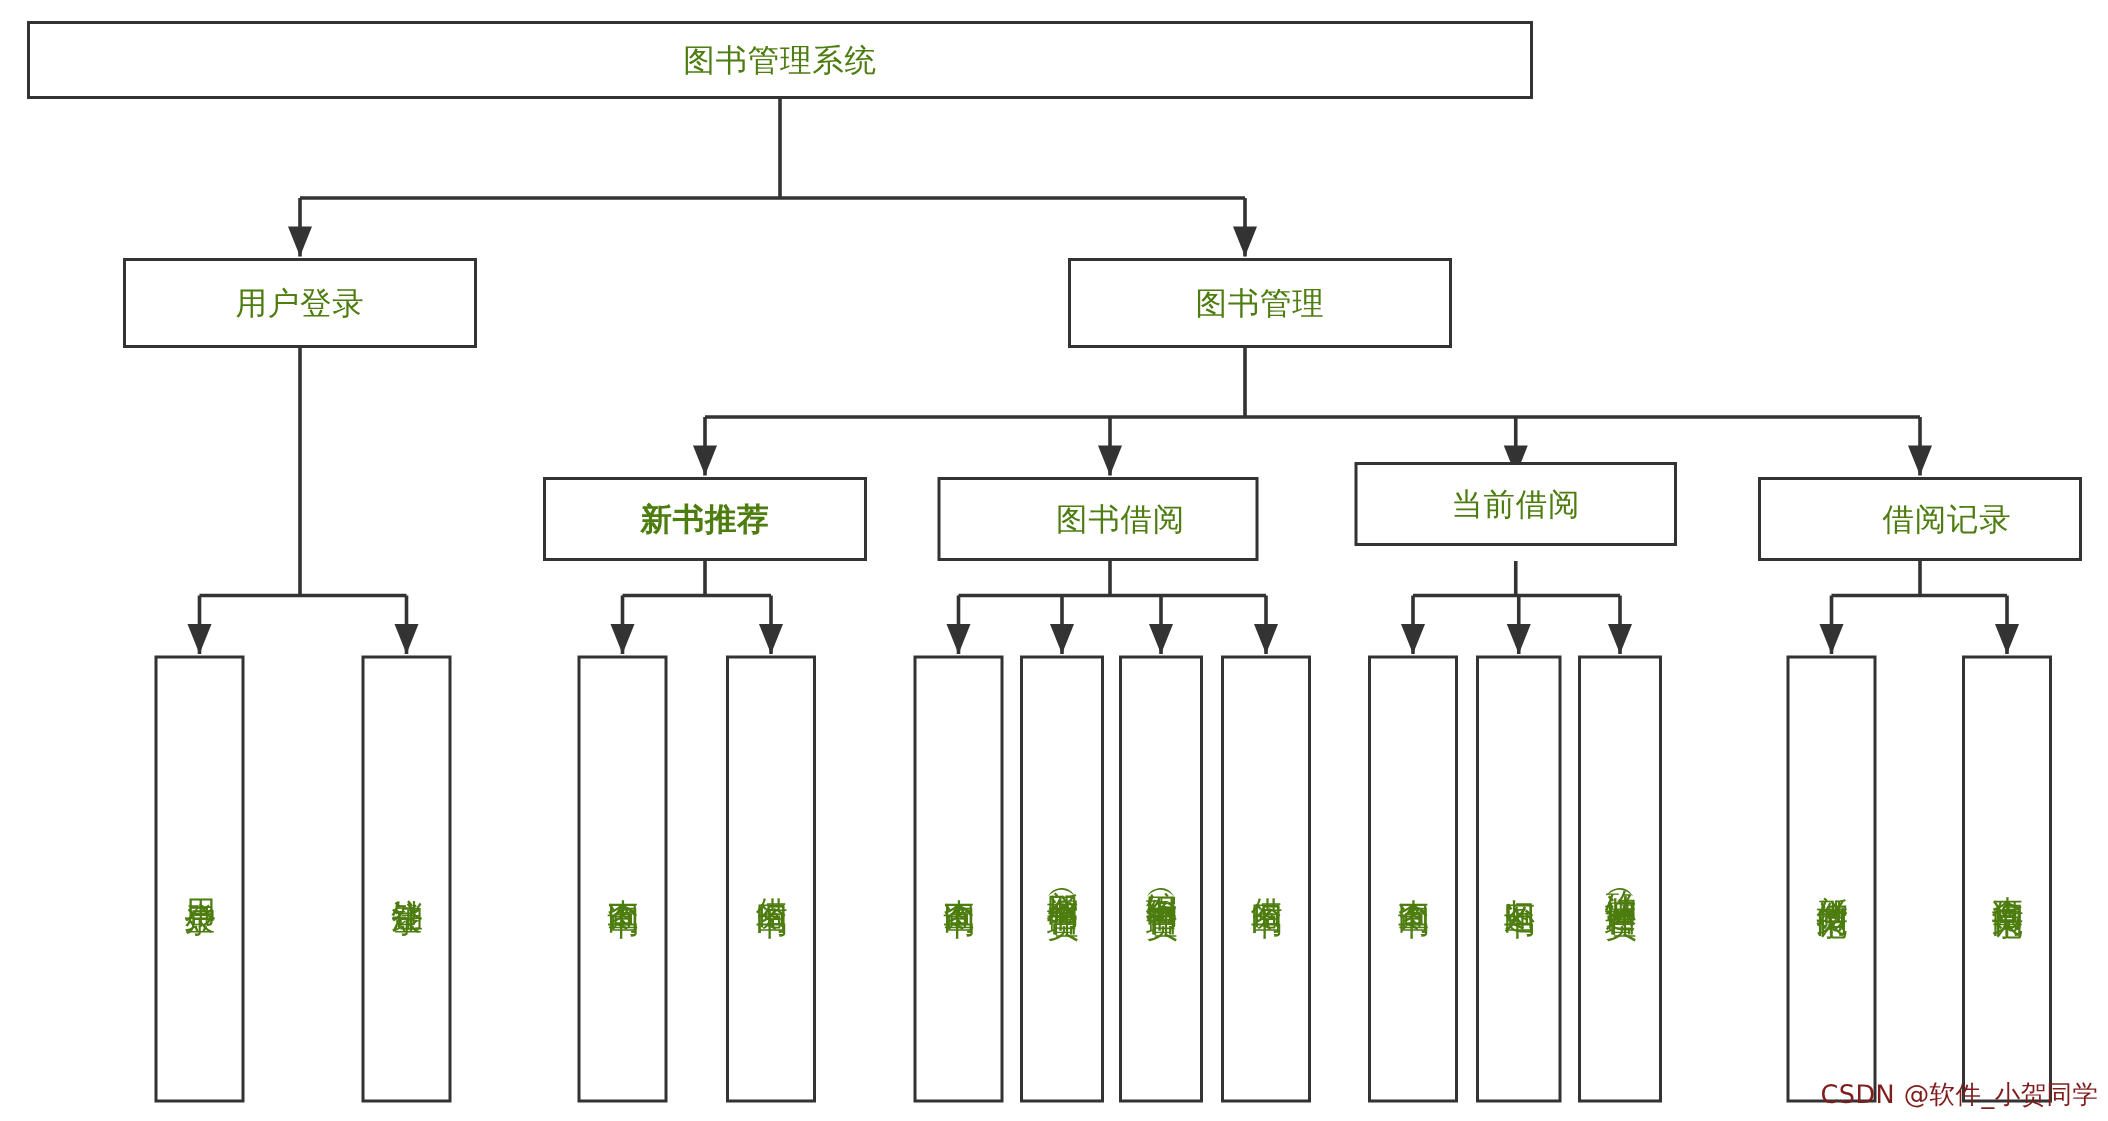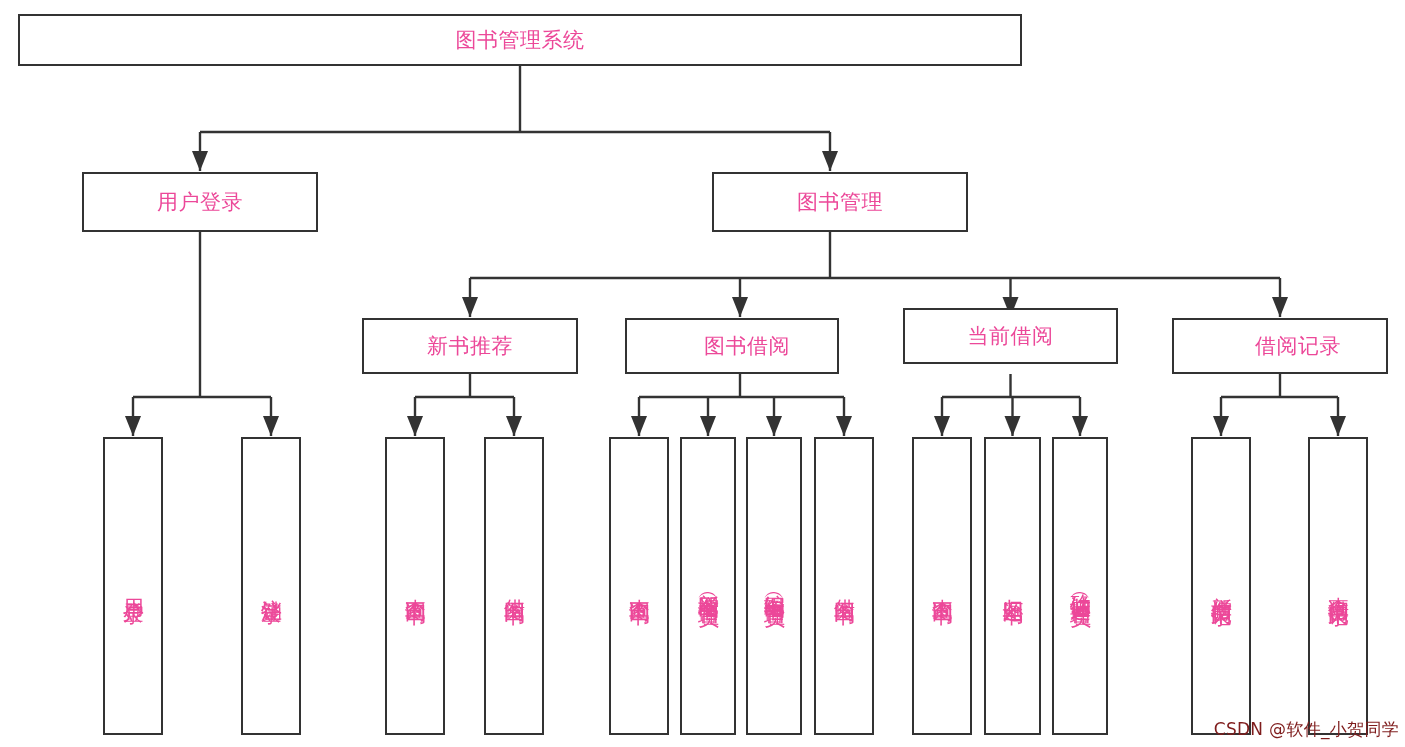--- a/index.html
+++ b/index.html
@@ -29,21 +29,21 @@
     position: absolute;
     box-sizing: border-box;
     border: 2px solid #333333;
     background: #ffffff;
     display: flex;
     align-items: center;
     justify-content: center;
     z-index: 2;
   }
   .node .label {
-    color: #ec4899;
+    color: #4d7c0f;
     font-size: 21px;
     line-height: 1.18;
     letter-spacing: 0.5px;
     white-space: nowrap;
     text-align: right;
   }
   .node.vertical .label {
     writing-mode: vertical-rl;
     text-orientation: upright;
     -webkit-writing-mode: vertical-rl;
@@ -125,21 +125,21 @@
   <div id="nodes-layer">
       <div class="node" style="left: 18px; top: 14px; width: 1004px; height: 52px;">
         <span class="label">图书管理系统</span>
       </div>
       <div class="node" style="left: 82px; top: 172px; width: 236px; height: 60px;">
         <span class="label">用户登录</span>
       </div>
       <div class="node" style="left: 712px; top: 172px; width: 256px; height: 60px;">
         <span class="label">图书管理</span>
       </div>
-      <div class="node" style="left: 362px; top: 318px; width: 216px; height: 56px;">
+      <div class="node" style="left: 362px; top: 318px; width: 216px; height: 56px; font-weight: bold;">
         <span class="label">新书推荐</span>
       </div>
       <div class="node" style="left: 625px; top: 318px; width: 214px; height: 56px; padding-left: 30px;">
         <span class="label">图书借阅</span>
       </div>
       <div class="node" style="left: 903px; top: 308px; width: 215px; height: 56px;">
         <span class="label">当前借阅</span>
       </div>
       <div class="node" style="left: 1172px; top: 318px; width: 216px; height: 56px; padding-left: 36px;">
         <span class="label">借阅记录</span>

